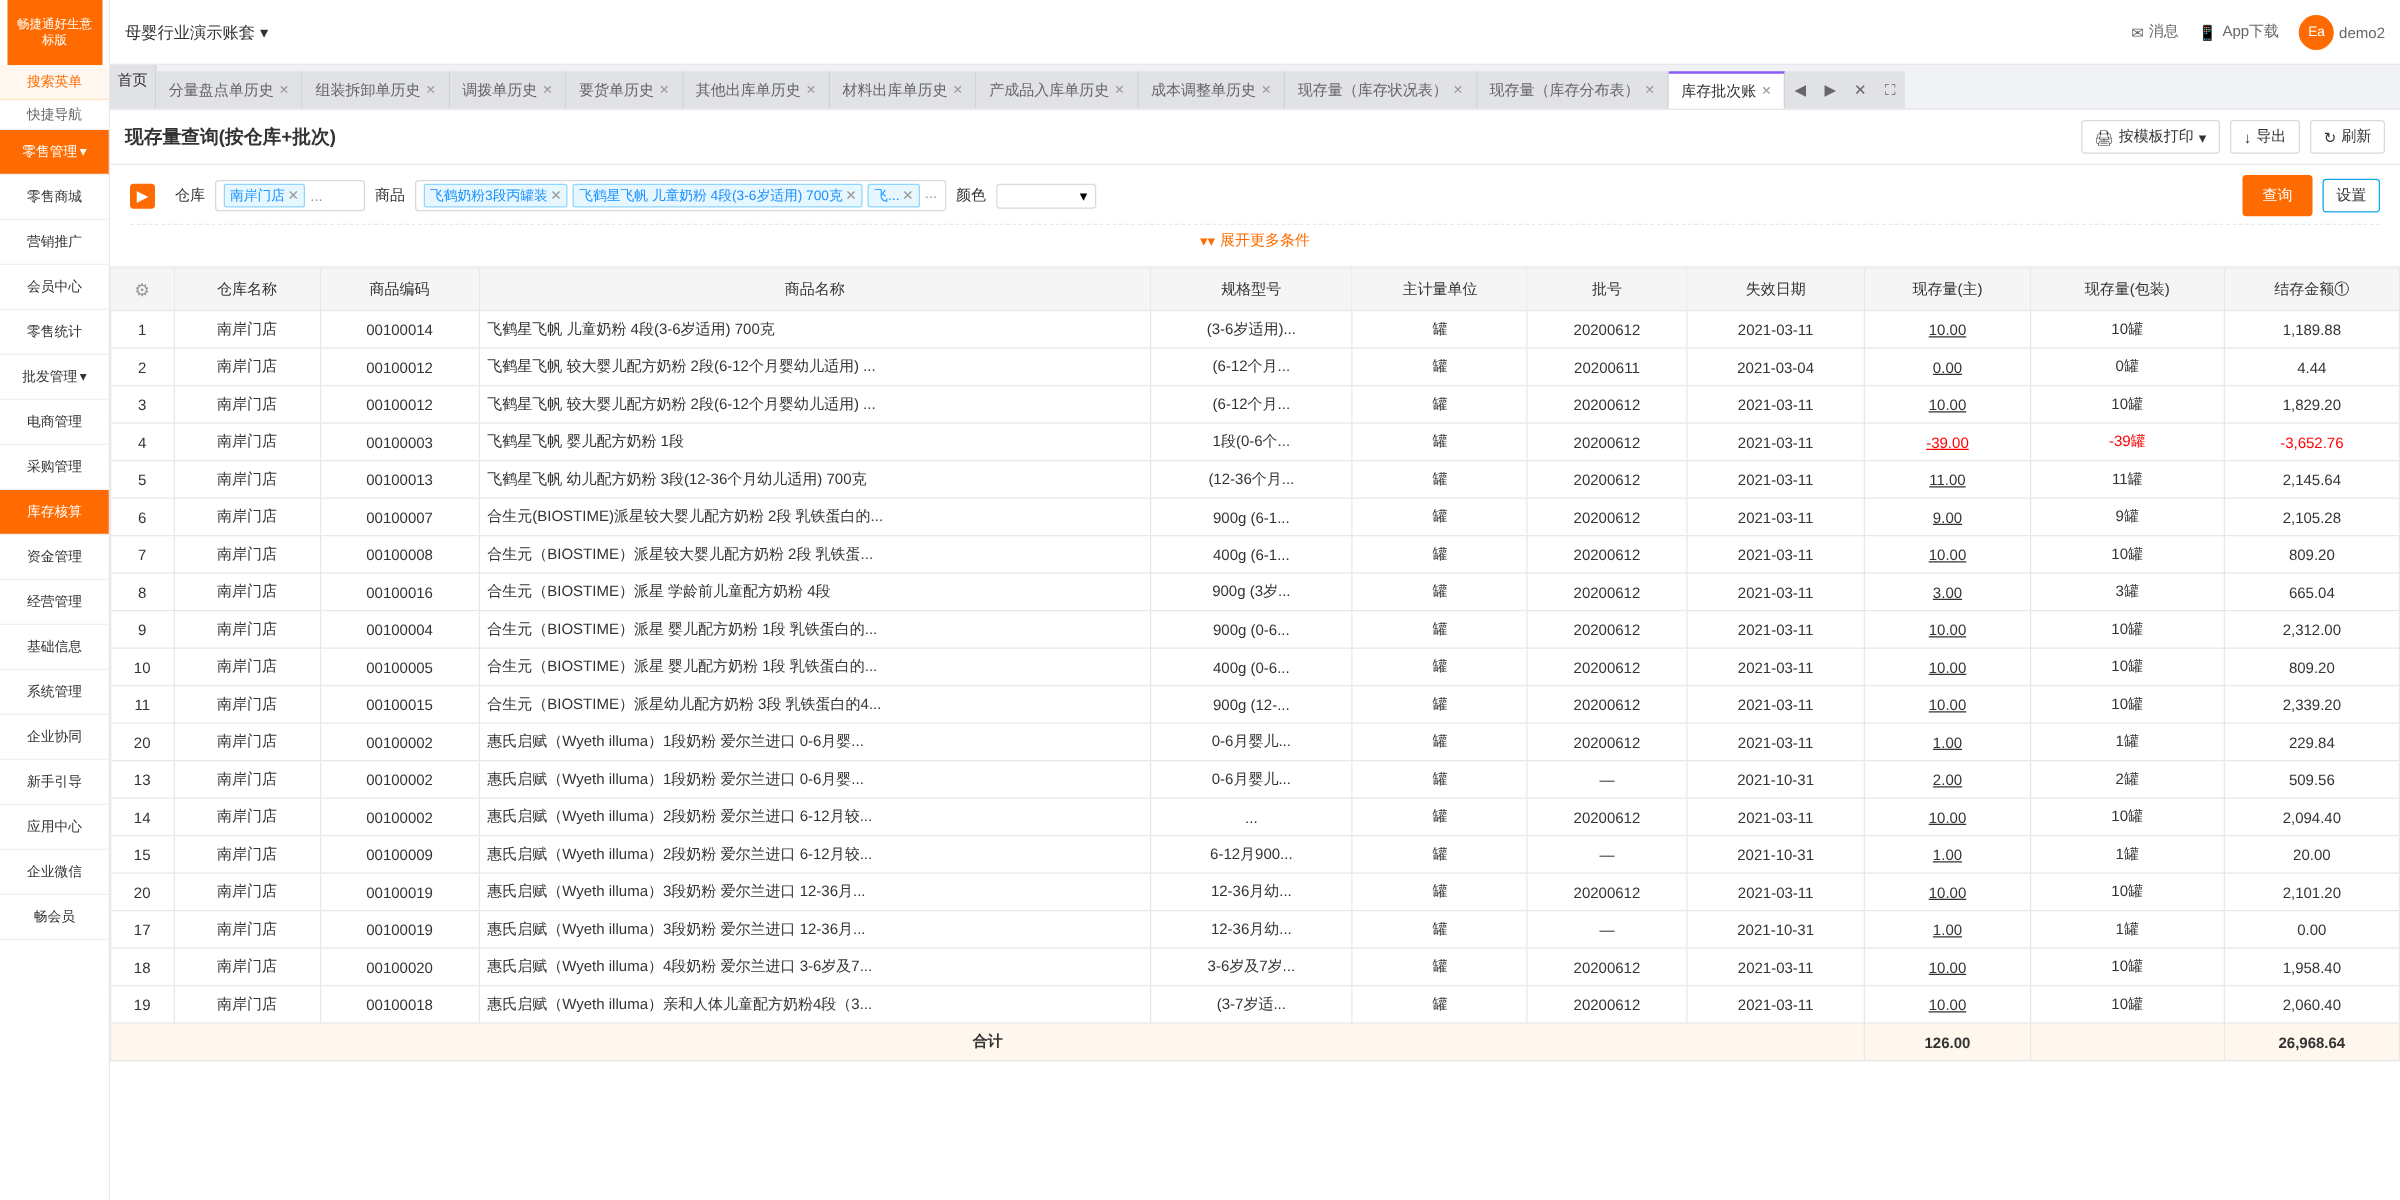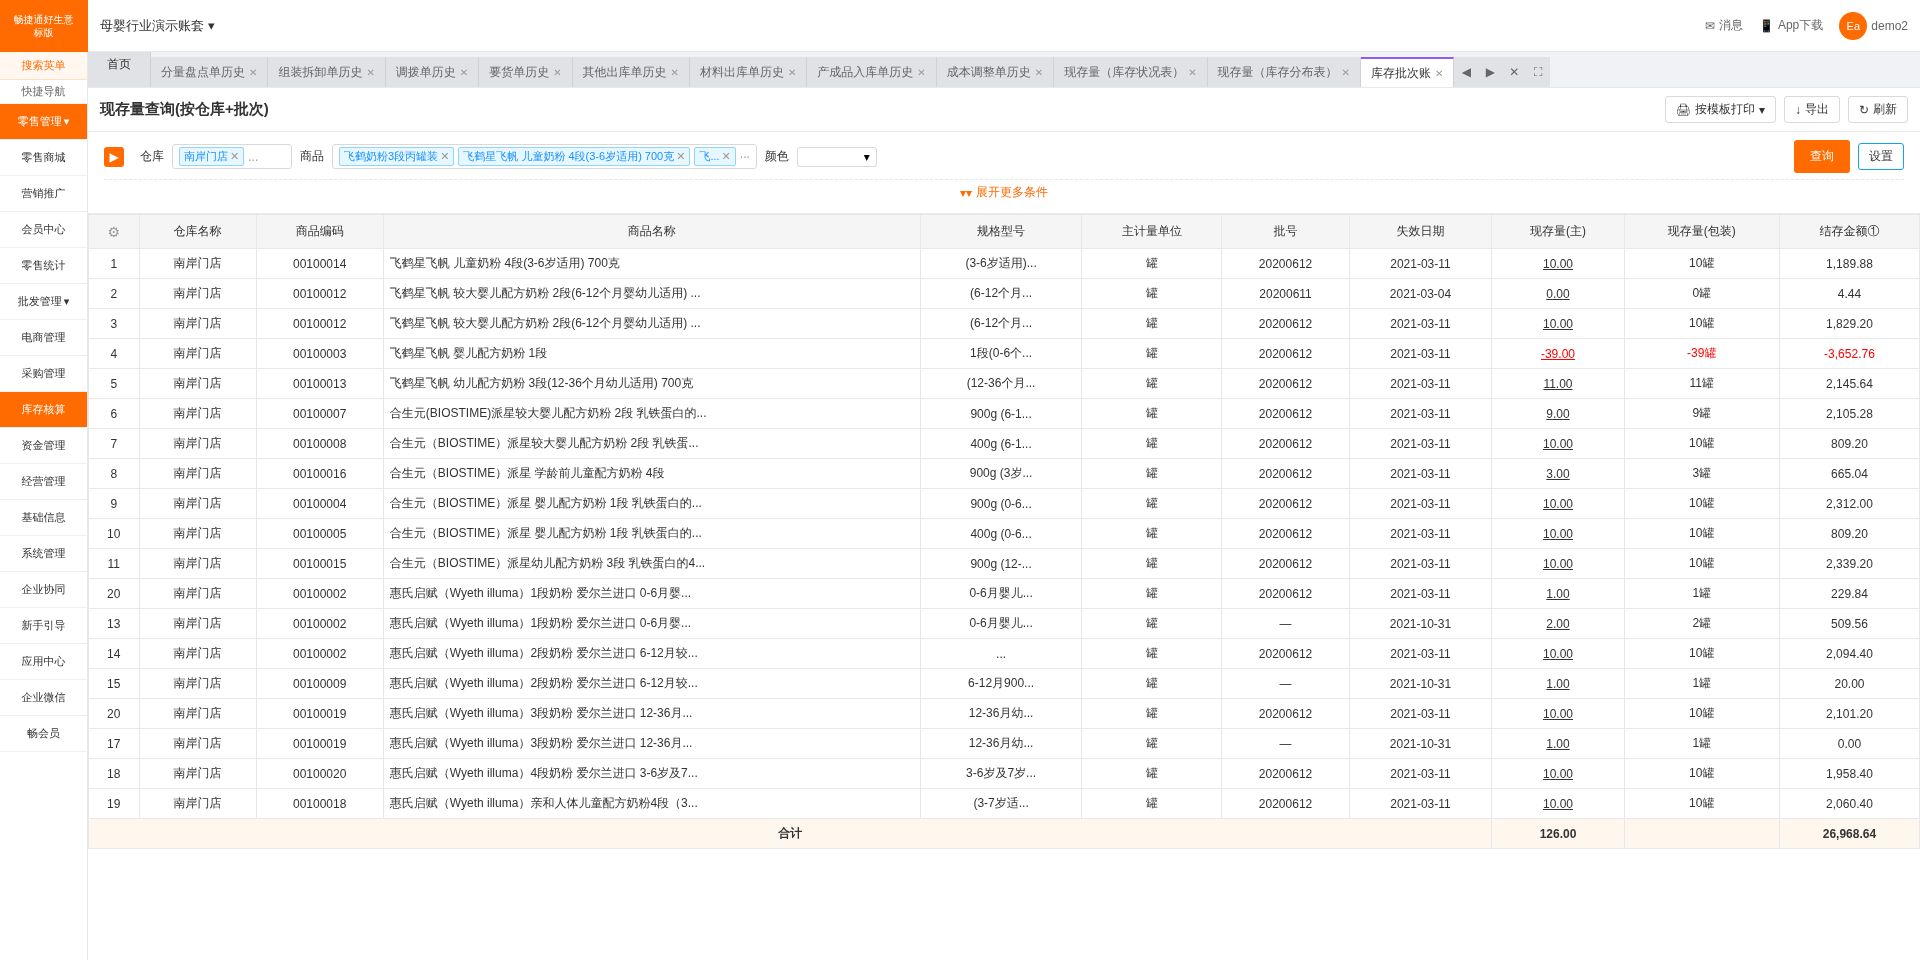--- a/index.html
+++ b/index.html
@@ -1,20 +1,20 @@
 <!DOCTYPE html>
 <html><head>
   <meta charset="utf-8">
   <style>
     * { box-sizing: border-box; margin: 0; padding: 0; }
     body { font-family: "Microsoft YaHei", "PingFang SC", sans-serif; font-size: 12px; background: #f5f5f5; display: flex; height: 960px; overflow: hidden; }
 
     
     .sidebar { width: 88px; background: #fff; border-right: 1px solid #e8e8e8; display: flex; flex-direction: column; align-items: center; }
-    .sidebar-logo { width: 88px; height: 52px; background: #ff6b00; display: flex; align-items: center; justify-content: center; flex-direction: column; }
+    .sidebar-logo { width: 76px; height: 52px; background: #ff6b00; display: flex; align-items: center; justify-content: center; flex-direction: column; }
     .sidebar-logo-text { color: #fff; font-size: 10px; line-height: 1.3; text-align: center; }
     .sidebar-search { width: 100%; padding: 6px 4px; background: #fff7f0; text-align: center; color: #ff6b00; font-size: 11px; cursor: pointer; border-bottom: 1px solid #ffe0c0; }
     .sidebar-nav { width: 100%; padding: 4px 0; text-align: center; color: #666; font-size: 11px; border-bottom: 1px solid #f0f0f0; cursor: pointer; }
     .sidebar-item { width: 100%; padding: 10px 4px; text-align: center; color: #333; font-size: 11px; cursor: pointer; border-bottom: 1px solid #f0f0f0; }
     .sidebar-item.active { color: #fff; background: #ff6b00; }
     .sidebar-item.has-arrow { display: flex; align-items: center; justify-content: center; gap: 2px; }
 
     
     .main { flex: 1; display: flex; flex-direction: column; overflow: hidden; }
 
@@ -24,21 +24,21 @@
     .topbar-selector { display: flex; align-items: center; gap: 4px; font-size: 13px; color: #333; cursor: pointer; }
     .topbar-right { display: flex; align-items: center; gap: 16px; font-size: 12px; color: #666; }
     .topbar-right-item { display: flex; align-items: center; gap: 4px; cursor: pointer; }
     .avatar { width: 28px; height: 28px; border-radius: 50%; background: #ff6b00; display: flex; align-items: center; justify-content: center; color: #fff; font-size: 11px; }
 
     
     .tabbar { height: 36px; background: #f0f2f5; display: flex; align-items: flex-end; overflow: hidden; border-bottom: 1px solid #e8e8e8; }
     .tab { display: flex; align-items: center; gap: 4px; padding: 0 10px; height: 30px; background: #e0e2e5; border-right: 1px solid #d0d2d5; font-size: 12px; color: #666; cursor: pointer; white-space: nowrap; }
     .tab.active { background: #fff; color: #333; border-top: 2px solid #8b5cf6; }
     .tab-close { color: #999; font-size: 10px; cursor: pointer; }
-    .tabbar-home { padding: 0 19px; height: 46px; display: flex; align-items: center; background: #e0e2e5; border-right: 1px solid #d0d2d5; font-size: 12px; color: #333; cursor: pointer; margin-top: 16px; }
+    .tabbar-home { padding: 0 6px; height: 46px; display: flex; align-items: center; background: #e0e2e5; border-right: 1px solid #d0d2d5; font-size: 12px; color: #333; cursor: pointer; margin-top: 16px; }
     .tab-nav-btn { width: 24px; height: 30px; display: flex; align-items: center; justify-content: center; background: #e0e2e5; cursor: pointer; color: #666; font-size: 12px; }
 
     
     .page-header { background: #fff; padding: 8px 12px; border-bottom: 1px solid #e8e8e8; display: flex; align-items: center; justify-content: space-between; }
     .page-title { font-size: 15px; font-weight: bold; color: #333; }
     .page-actions { display: flex; align-items: center; gap: 8px; }
     .btn-template { display: flex; align-items: center; gap: 4px; padding: 4px 10px; border: 1px solid #d9d9d9; border-radius: 3px; background: #fff; cursor: pointer; font-size: 12px; color: #333; }
     .btn-export { display: flex; align-items: center; gap: 4px; padding: 4px 10px; border: 1px solid #d9d9d9; border-radius: 3px; background: #fff; cursor: pointer; font-size: 12px; color: #333; }
     .btn-refresh { display: flex; align-items: center; gap: 4px; padding: 4px 10px; border: 1px solid #d9d9d9; border-radius: 3px; background: #fff; cursor: pointer; font-size: 12px; color: #333; }
 

